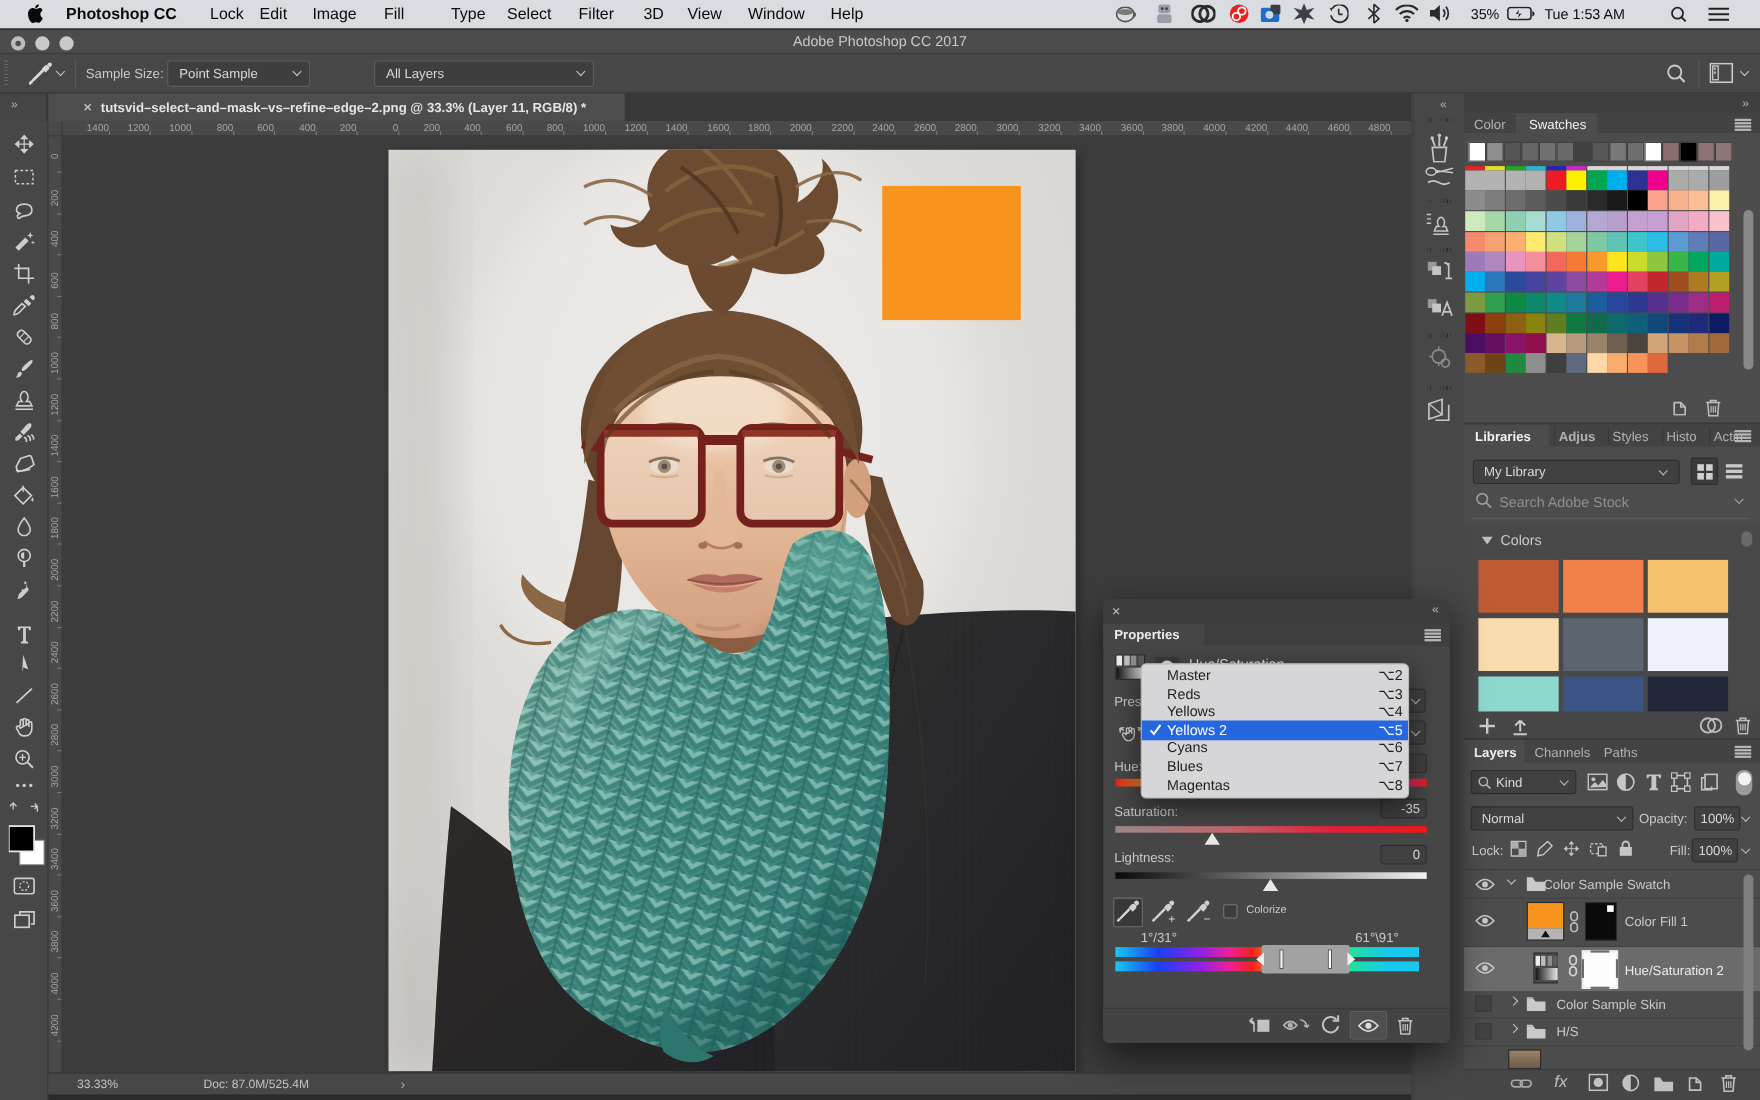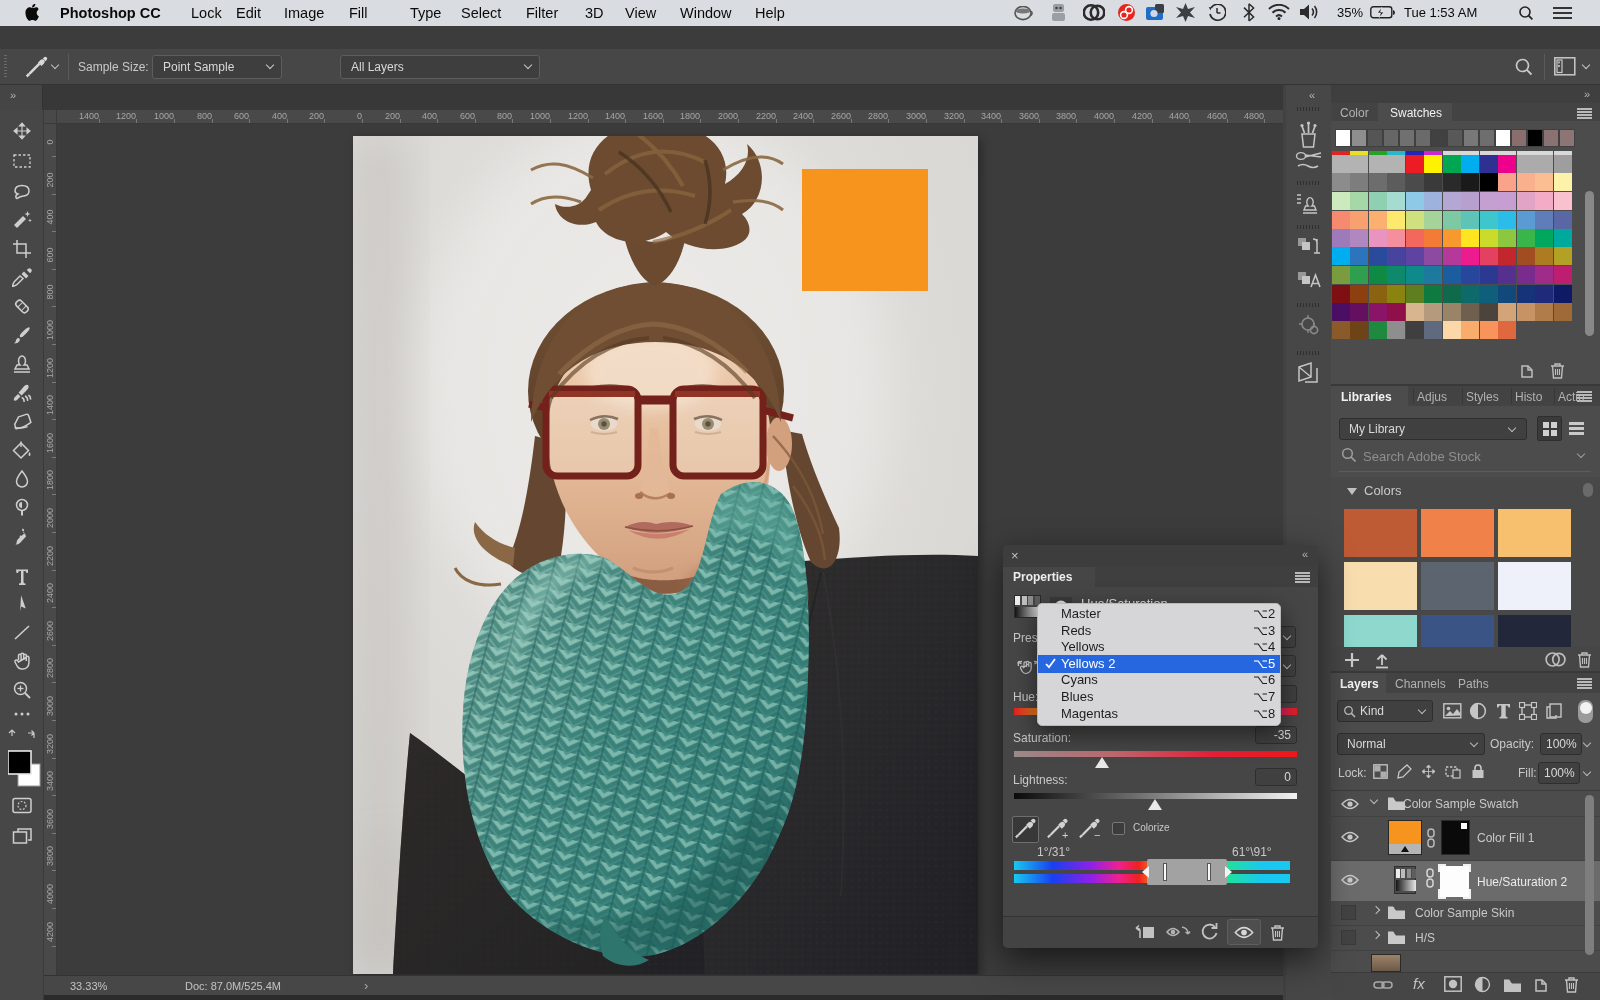--- a/index.html
+++ b/index.html
@@ -129,20 +129,28 @@
         <line x1="10.6" y1="10.6" x2="14.4" y2="14.4" stroke="#222" stroke-width="1.8"></line>
       </svg>
       <svg class="mi" style="left:1553px; top:6px;" width="19" height="14" viewBox="0 0 19 14">
         <g stroke="#222" stroke-width="1.8">
           <line x1="0" y1="2" x2="19" y2="2"></line>
           <line x1="0" y1="7" x2="19" y2="7"></line>
           <line x1="0" y1="12" x2="19" y2="12"></line>
         </g>
       </svg>
     </div>
+<div class="abs" id="titlebar">
+      <div class="tl" style="left:10px; background:#bdbdbd;">
+        <div style="position:absolute;left:4px;top:4px;width:5px;height:5px;border-radius:50%;background:#4e4e4e;"></div>
+      </div>
+      <div class="tl" style="left:32px; background:#c9c9c9;"></div>
+      <div class="tl" style="left:54px; background:#c9c9c9;"></div>
+      <div class="t">Adobe Photoshop CC 2017</div>
+    </div>
 <div class="abs" id="optionsbar">
       <div style="position:absolute;left:4px;top:6px;width:3px;height:24px;background:repeating-linear-gradient(#6a6a6a 0 1px, transparent 1px 3px);"></div>
       <svg class="abs" style="left:26px; top:7px;" width="22" height="22" viewBox="0 0 22 22">
         <path d="M13.5 8.5 L5 17 q-1.5 1.5 -3 1 q-0.6 1.3 -1.3 1.6 l0.8 0.8 q0.6 -0.8 1.6 -1.3 q-0.5 -1.5 1 -3 L12.6 7.6z" fill="none" stroke="#d8d8d8" stroke-width="1.3"></path>
         <path d="M12 6.5 l3.5 3.5 2.5-2.5 a2.47 2.47 0 0 0 -3.5 -3.5 z" fill="#d8d8d8"></path>
         <path d="M16.8 2.6 l2.6 2.6 1.3-1.3 a1.84 1.84 0 0 0 -2.6 -2.6z" fill="#d8d8d8"></path>
       </svg>
       <div style="position:absolute; left:52px; top:13px; width:6px; height:6px;border-right:1.5px solid #c0c0c0; border-bottom:1.5px solid #c0c0c0;transform:rotate(45deg);"></div>
       <div style="position:absolute;left:68px;top:5px;width:1px;height:26px;background:#5a5a5a;"></div>
       <span style="position:absolute; left:78px; top:11px;">Sample Size:</span>
@@ -162,20 +170,21 @@
       <svg class="abs" style="left:1554px; top:8px;" width="22" height="19" viewBox="0 0 22 19">
         <rect x="0.8" y="0.8" width="20" height="17" fill="none" stroke="#c9c9c9" stroke-width="1.5"></rect>
         <rect x="3" y="3" width="5" height="12.5" fill="none" stroke="#c9c9c9" stroke-width="1.2"></rect>
         <rect x="4.2" y="4.4" width="1.6" height="2" fill="#c9c9c9"></rect>
         <rect x="4.2" y="8" width="1.6" height="2" fill="#c9c9c9"></rect>
       </svg>
       <div style="position:absolute; left:1583px; top:13px; width:6px; height:6px;border-right:1.5px solid #c9c9c9; border-bottom:1.5px solid #c9c9c9;transform:rotate(45deg);"></div>
     </div>
 <div class="abs" id="tabbar">
       <div style="position:absolute; left:0; top:0; width:43px; height:25px; background:#454545; border-right:1px solid #333; color:#b0b0b0; font-size:11px; padding:4px 0 0 10px; letter-spacing:1px;">»</div>
+      <div class="doctab" style="left:44px; width:524px; background:#4d4d4d; color:#e5e5e5;"><span style="margin-left:32px; color:#bdbdbd; font-size:13px;">×</span><span style="margin-left:8px;">tutsvid–select–and–mask–vs–refine–edge–2.png @ 33.3% (Layer 11, RGB/8) *</span></div>
     </div>
 <div class="abs" id="hruler">
       <span style="left:21px; width:34px; text-align:right;">1400</span>
       <i style="left:55px;"></i>
       <span style="left:58px; width:34px; text-align:right;">1200</span>
       <i style="left:92px;"></i>
       <span style="left:96px; width:34px; text-align:right;">1000</span>
       <i style="left:130px;"></i>
       <span style="left:134px; width:34px; text-align:right;">800</span>
       <i style="left:168px;"></i>
@@ -739,21 +748,21 @@
           <path d="M4 4 h6 l4 4 v7 h-10 z" fill="none" stroke="#bdbdbd" stroke-width="1.5"></path>
           <path d="M10 4 v4 h4" fill="none" stroke="#bdbdbd" stroke-width="1.5"></path>
         </svg>
         <svg class="abs" style="left:218px; top:277px;" width="17" height="17" viewBox="0 0 17 17">
           <path d="M2 4 h13 M6 4 v-2 h5 v2 M3.5 4 l1 12 h8 l1-12" fill="none" stroke="#bdbdbd" stroke-width="1.4"></path>
           <path d="M6.5 7 v6 M8.5 7 v6 M10.5 7 v6" stroke="#bdbdbd" stroke-width="1.1" fill="none"></path>
         </svg>
         <div class="abs" style="left:0;top:299px;width:269px;height:2px;background:#393939;"></div>
         <div class="abs" style="left:0;top:301px;width:269px;height:20px;background:#434343;"></div>
         <div class="ptab active" style="left:0; top:301px; width:77px; height:20px; padding:4px 0 0 10px;"><b style="font-weight:bold;">Libraries</b></div>
-        <span class="ptab" style="left:86px; top:305px;">Adjus</span>
+        <span class="ptab" style="left:86px; top:305px;font-weight:bold;">Adjus</span>
         <div class="abs" style="left:82px;top:303px;width:1px;height:16px;background:#383838;"></div>
         <span class="ptab" style="left:135px; top:305px;">Styles</span>
         <div class="abs" style="left:131px;top:303px;width:1px;height:16px;background:#383838;"></div>
         <span class="ptab" style="left:184px; top:305px;">Histo</span>
         <div class="abs" style="left:180px;top:303px;width:1px;height:16px;background:#383838;"></div>
         <span class="ptab" style="left:227px; top:305px; width:26px;">Action</span>
         <div class="abs" style="left:223px;top:303px;width:1px;height:16px;background:#383838;"></div>
         <div class="ham" style="left:246px; top:306px; width:15px;">
           <i style="top:0px; width:15px; background:#b9b9b9;"></i>
           <i style="top:3px; width:15px; background:#b9b9b9;"></i>

